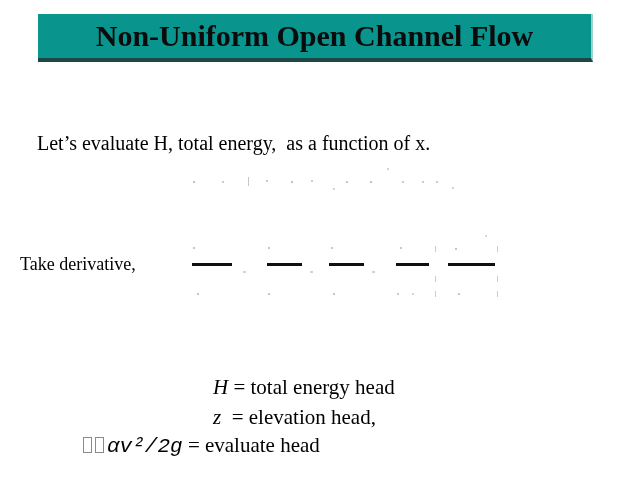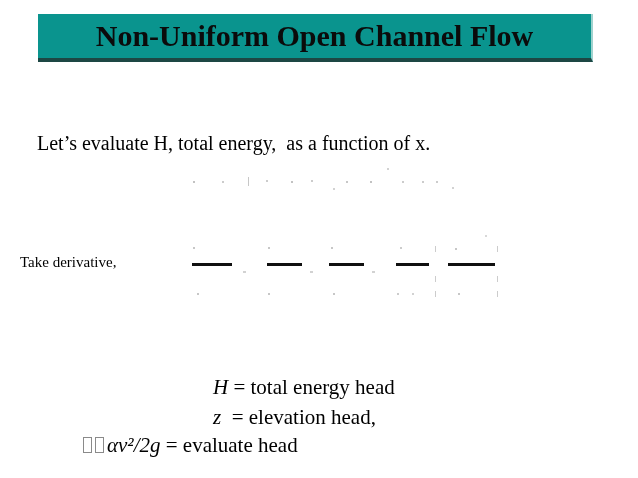--- a/index.html
+++ b/index.html
@@ -12,33 +12,33 @@
     border-bottom:4px solid #1d4744;border-right:2px solid #9fd2ce;
     display:flex;align-items:center;justify-content:center;
   }
   .banner-title{
     font-size:30px;font-weight:bold;color:#0b0b0b;letter-spacing:0px;white-space:pre;
   }
   .body-line{
     position:absolute;left:37px;top:85px;font-size:20px;white-space:pre;margin-top:47px;
   }
   .take-label{
-    position:absolute;left:20px;top:254px;font-size:15px;white-space:pre;
+    position:absolute;left:20px;top:254px;font-size:18px;white-space:pre;
   }
   .eq-layer{position:absolute;left:0;top:0;width:638px;height:478px;pointer-events:none;}
   .mark{position:absolute;}
   .where-label{
     position:absolute;left:64px;top:351px;font-size:21px;font-weight:bold;white-space:pre;
   }
   .def-row{position:absolute;left:192px;font-size:21px;white-space:pre;}
   .def-row .term{font-style:italic;}
   .def-row.row-0{top:350px;}
   .def-row.row-1{top:380px;}
   .velocity-row{position:absolute;left:62px;top:408px;font-size:21px;white-space:pre;}
-  .velocity-row .term{font-style:italic;}
+  .velocity-row .term{font-style:italic;font-family:Liberation Mono, monospace;}
   .tofu{
     display:inline-block;width:7px;height:14px;border:1px solid #8a8a8a;
     margin-right:3px;vertical-align:-1px;background:transparent;
   }
 </style>
 </head>
 <body>
 
 <div class="slide">
 

